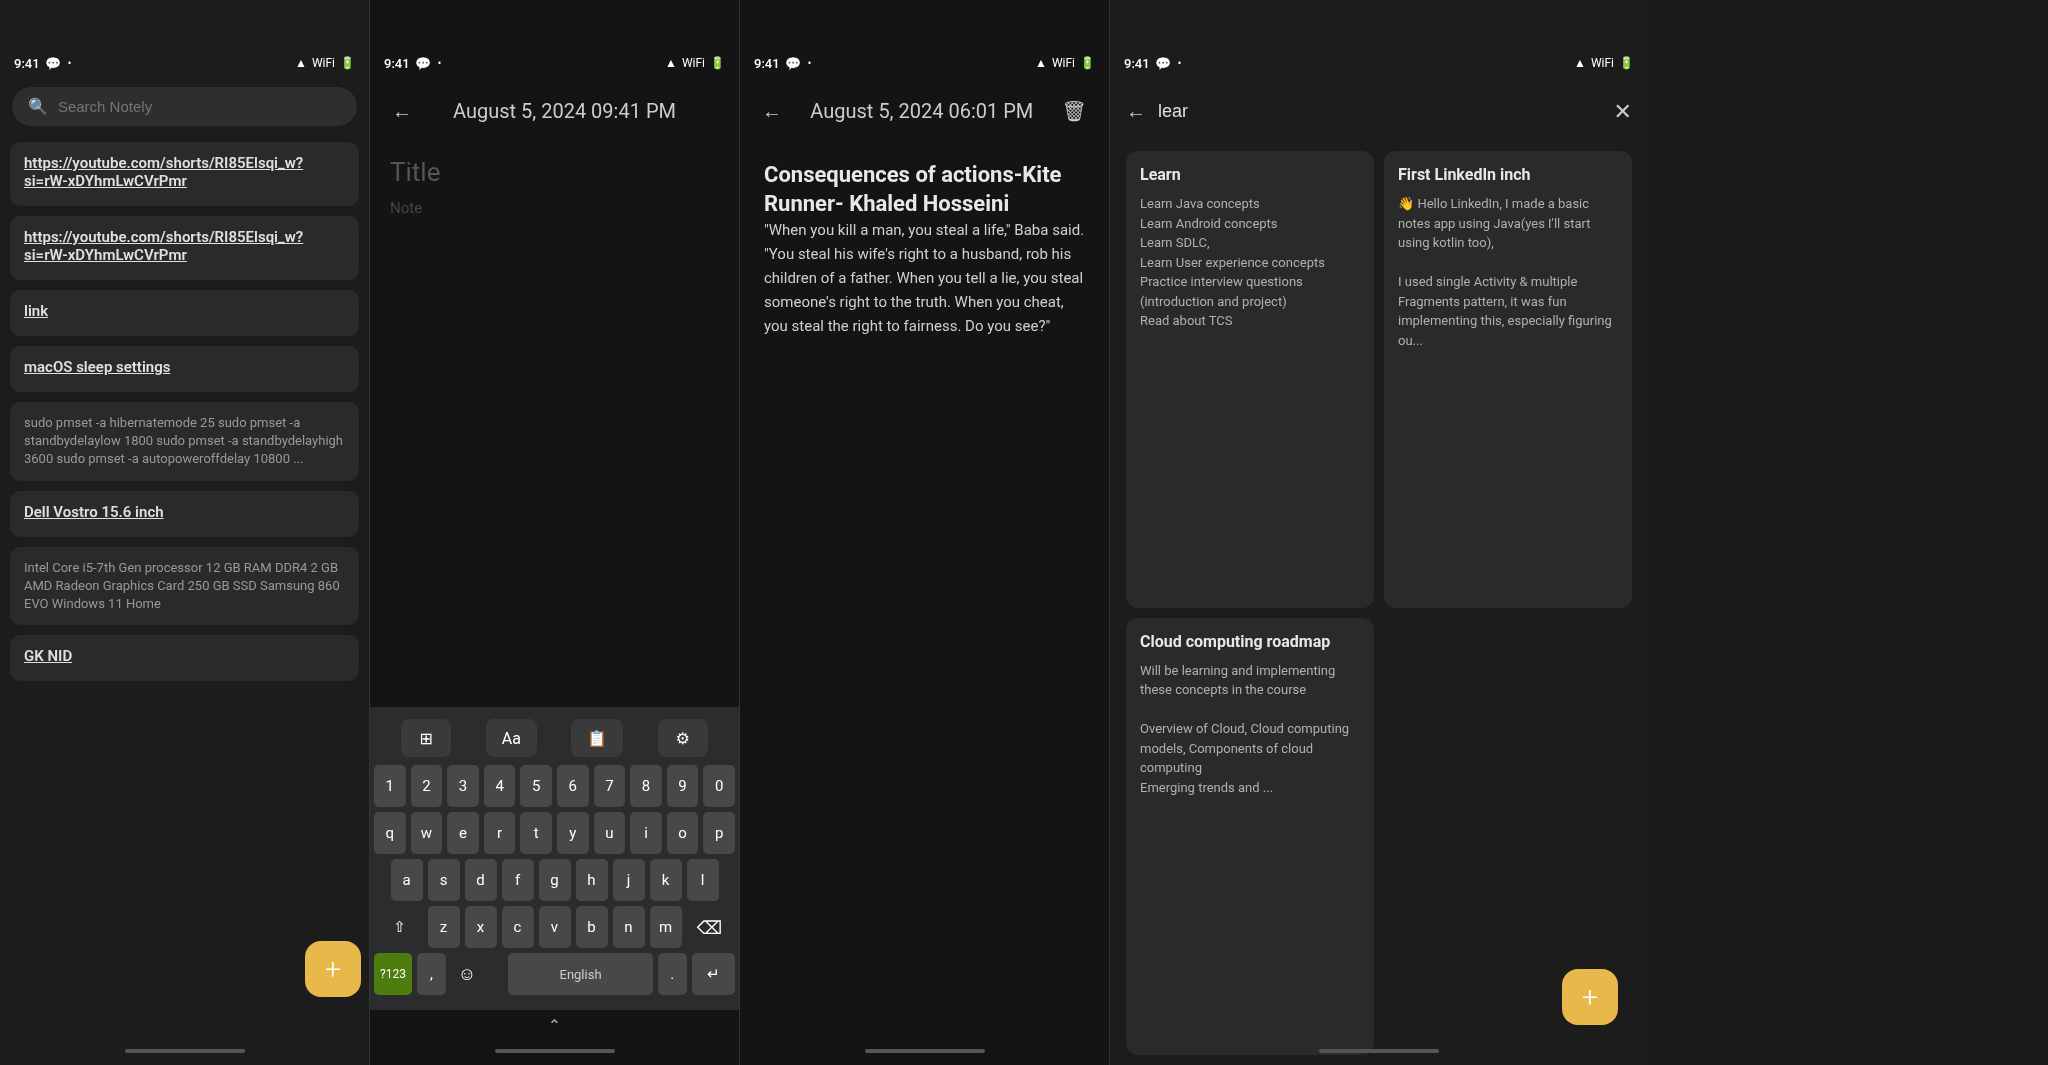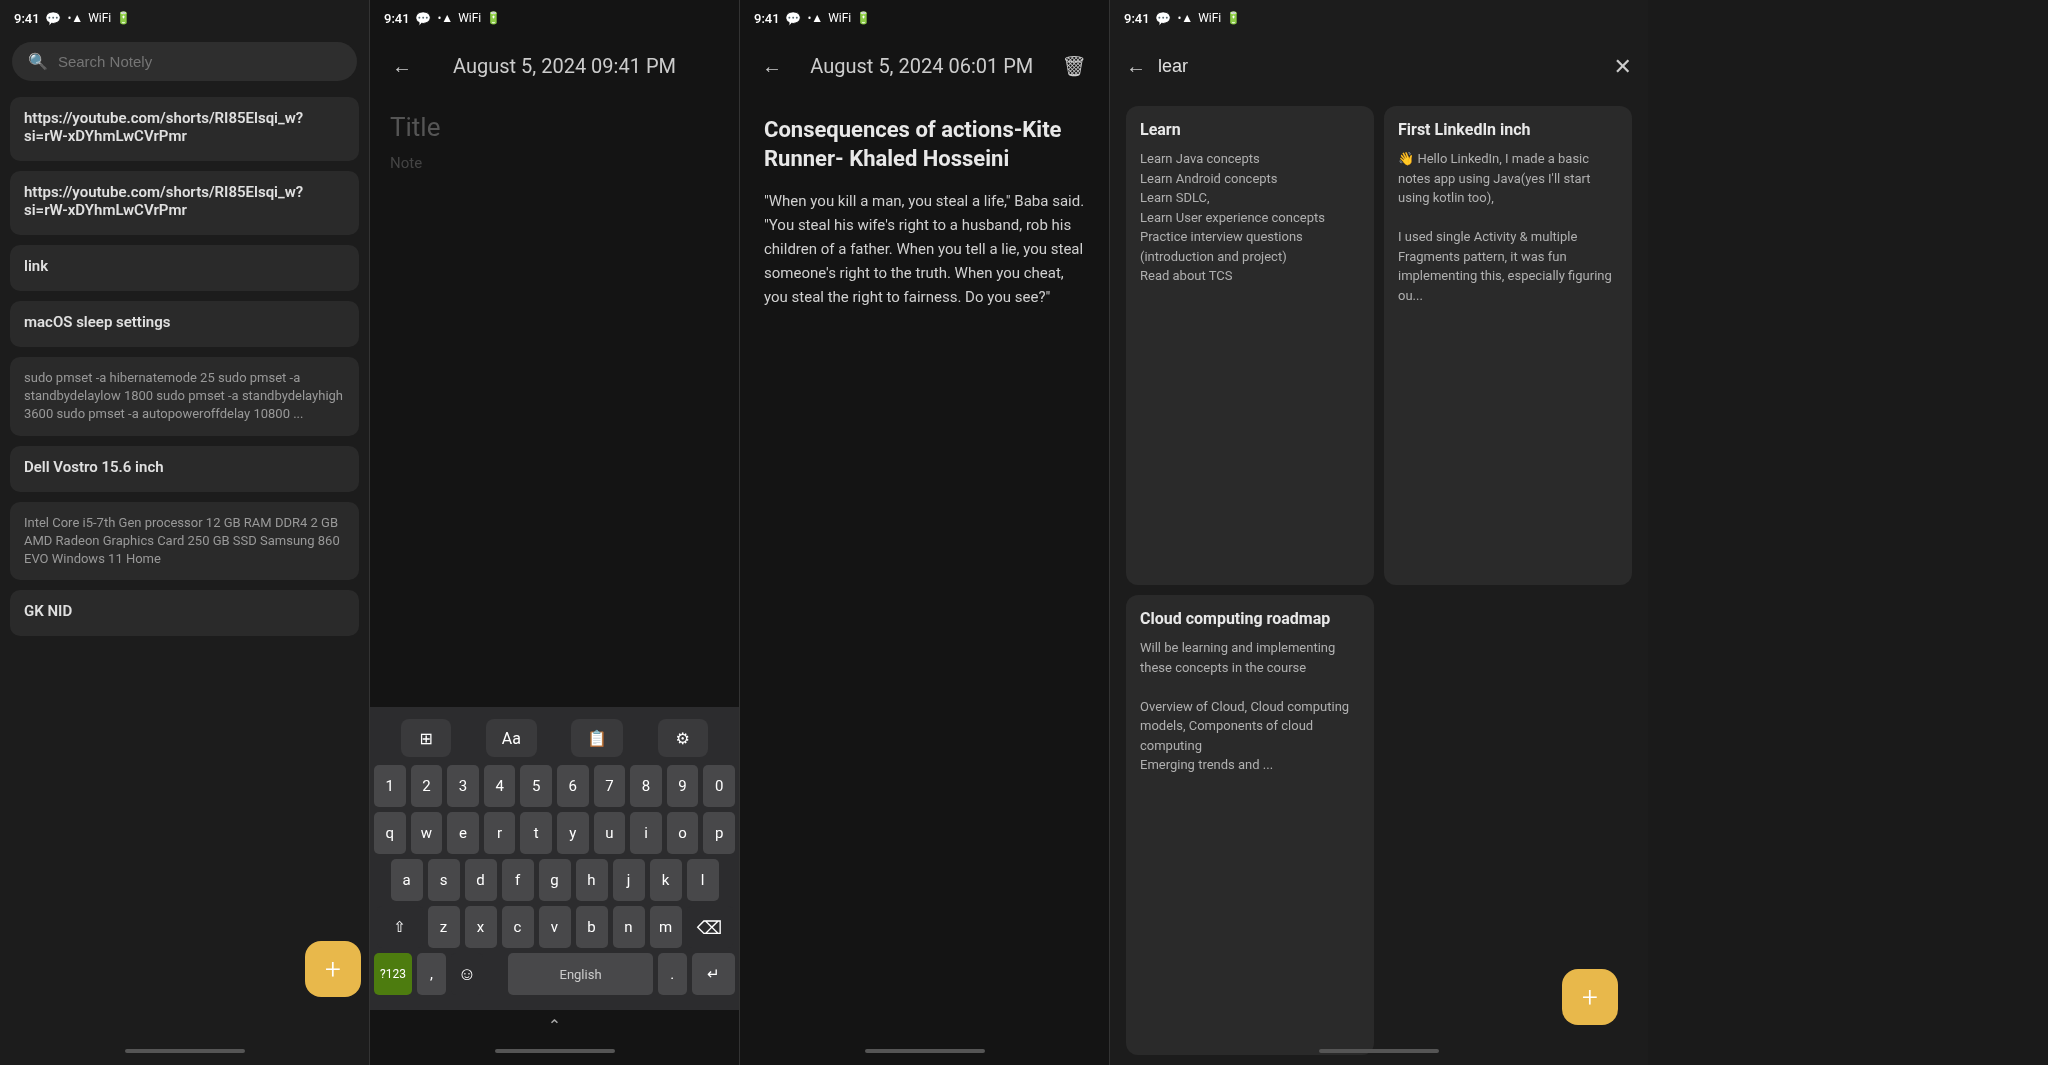--- a/index.html
+++ b/index.html
@@ -17,24 +17,25 @@
       width: 370px;
       height: 1065px;
       background: #1c1c1c;
       display: flex;
       flex-direction: column;
       border-right: 1px solid #333;
     }
 
     .status-bar {
       display: flex;
-      justify-content: flex-start;
+      justify-content: space-between;
       align-items: center;
       padding: 10px 14px;
       height: 36px;
+      margin-top: 45px;
     }
     .status-bar-left {
       display: flex;
       align-items: center;
       gap: 6px;
       font-size: 13px;
       color: #fff;
       font-weight: 500;
     }
     .status-bar-right {
@@ -71,20 +72,21 @@
       border-radius: 10px;
       padding: 12px 14px;
       margin-bottom: 10px;
       cursor: pointer;
     }
     .note-item-title {
       font-size: 15px;
       font-weight: 600;
       color: #e0e0e0;
       margin-bottom: 4px;
+      text-decoration: underline;
     }
     .note-item-preview {
       font-size: 13px;
       color: #999;
       line-height: 1.4;
     }
 
     .fab {
       position: absolute;
       bottom: 40px;
@@ -261,21 +263,20 @@
 
     .note-content {
       flex: 1;
       padding: 20px 24px;
       overflow-y: auto;
     }
     .note-content-title {
       font-size: 22px;
       font-weight: 700;
       color: #e8e8e8;
-      margin-bottom: 16px;
       line-height: 1.3;
     }
     .note-content-body {
       font-size: 15px;
       color: #d0d0d0;
       line-height: 1.6;
     }
 
     
     .panel4 {

